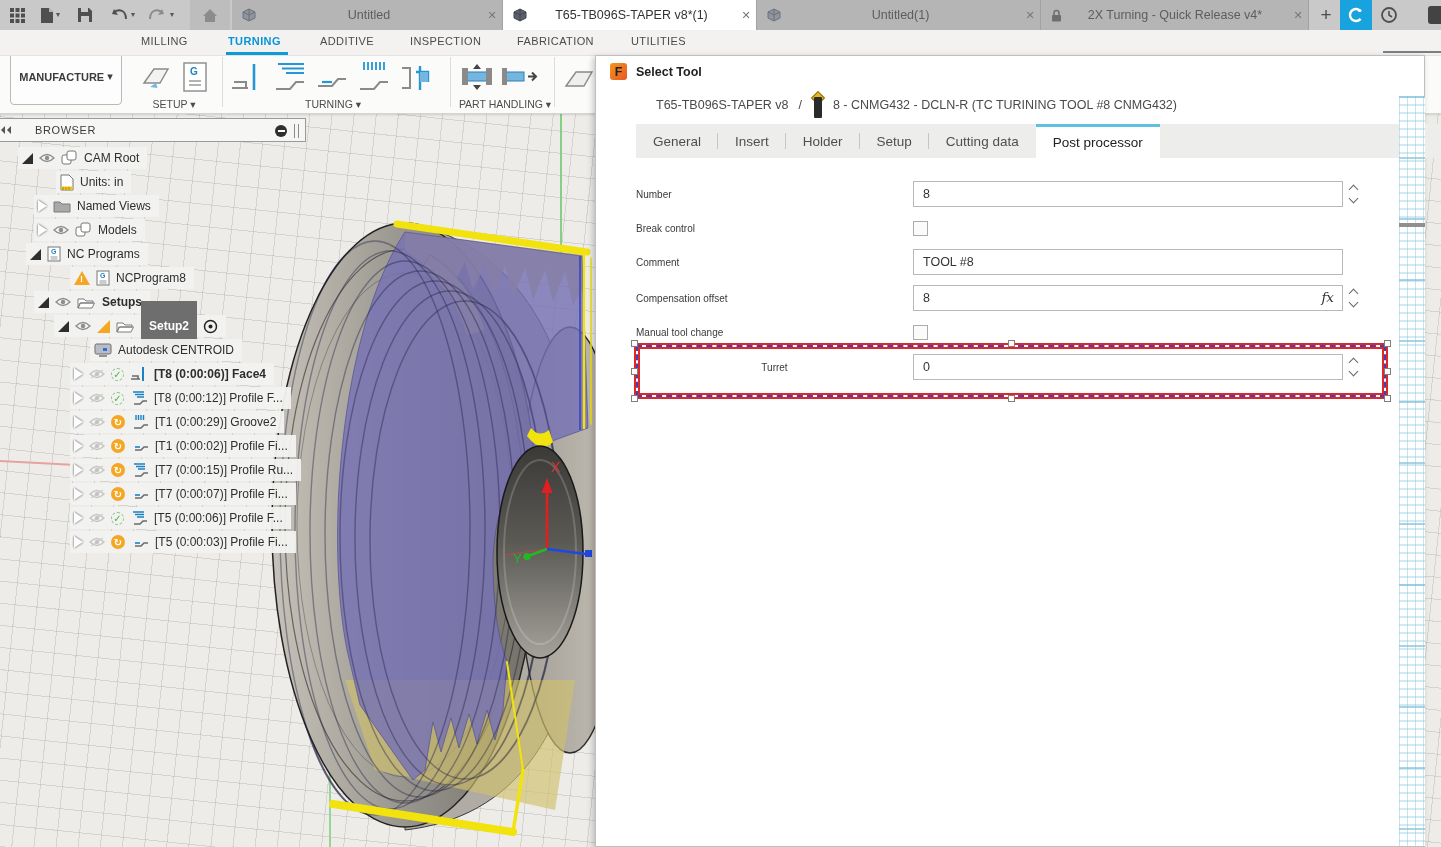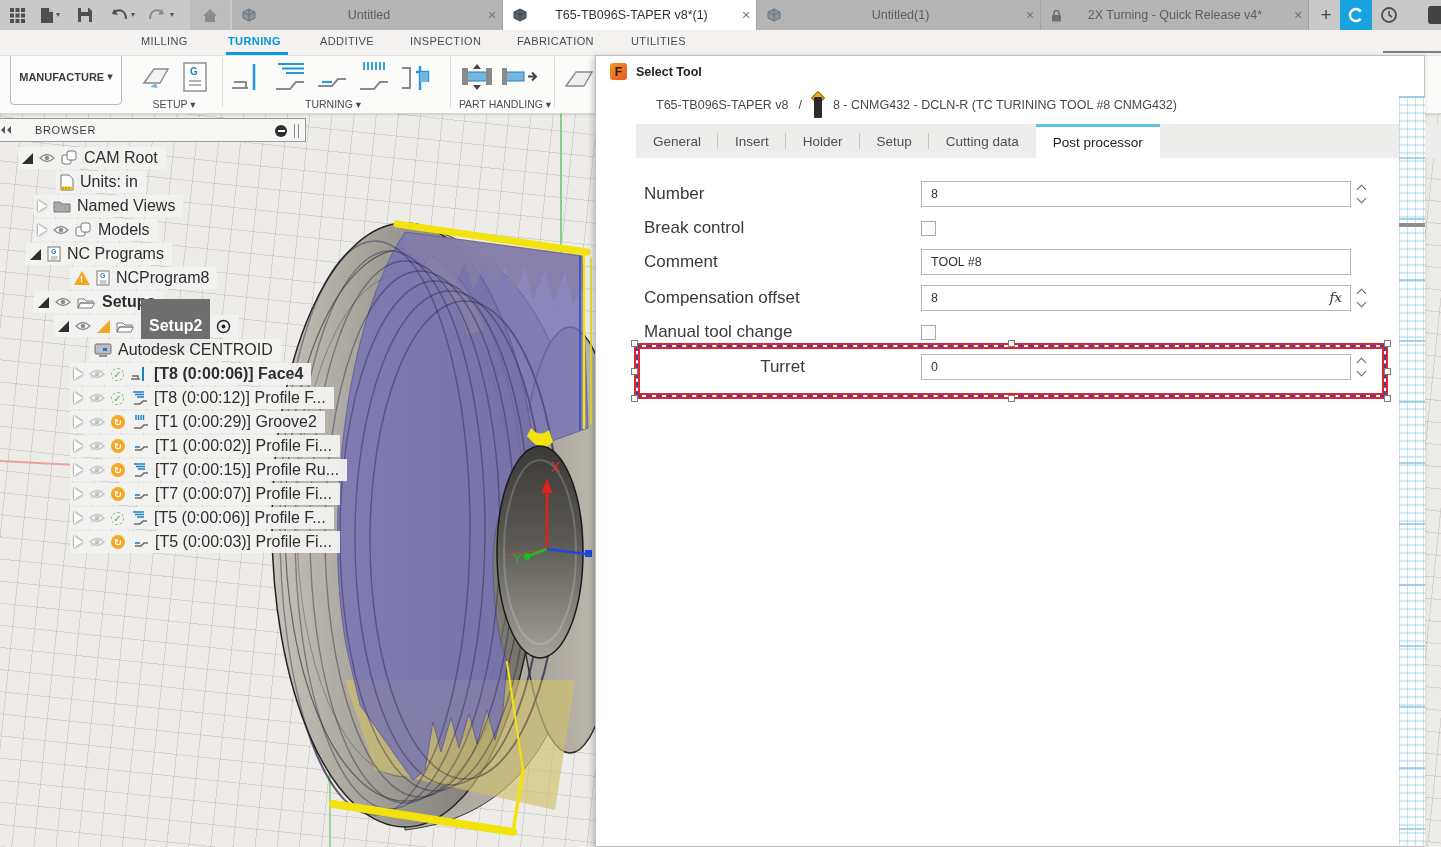--- a/index.html
+++ b/index.html
@@ -45,21 +45,21 @@
   .cline{position:absolute;}
 
   
   #browserhdr{position:absolute;left:0;top:118px;width:306px;height:24px;background:#f6f6f5;border:1px solid #9a9a9a;border-left:none;box-sizing:border-box;display:flex;align-items:center;}
   #browserhdr .btitle{font-size:11px;color:#3c3c3c;letter-spacing:.6px;margin-left:23px;}
   .minuscirc{position:absolute;right:18px;top:6px;width:12px;height:12px;border-radius:50%;background:#2f2f2f;}
   .minuscirc::after{content:"";position:absolute;left:2.5px;top:5px;width:7px;height:2px;background:#fff;}
   .gripper{position:absolute;right:6px;top:5px;width:3px;height:14px;border-left:1.5px solid #8c8c8c;border-right:1.5px solid #8c8c8c;}
   .brow{position:absolute;height:24px;display:flex;align-items:center;}
   .chip{display:inline-flex;align-items:center;gap:6px;height:22px;background:rgba(242,242,241,.95);padding:0 8px 0 4px;}
-  .blabel{font-size:16px;color:#2e2e2e;white-space:nowrap;}
+  .blabel{font-size:12px;color:#2e2e2e;white-space:nowrap;}
   .blabel.bold{font-weight:bold;}
   .sel{background:#6e6e6e;color:#fff;font-weight:bold;padding:18px 8px;}
   .tri-open{width:0;height:0;border-left:11px solid transparent;border-bottom:11px solid #2e2e2e;}
   .tri-closed{width:0;height:0;border-top:6px solid transparent;border-bottom:6px solid transparent;border-left:9px solid #fdfdfd;filter:drop-shadow(0 0 1px #444);}
   .orangetri{width:0;height:0;border-left:13px solid transparent;border-bottom:13px solid #f5a623;}
   .warn{position:relative;width:0;height:0;border-left:8px solid transparent;border-right:8px solid transparent;border-bottom:14px solid #f5a623;}
   .warn i{position:absolute;left:-2px;top:3px;font-style:normal;color:#fff;font-size:9px;font-weight:bold;}
   .stale{width:14px;height:14px;border-radius:50%;background:#f5a623;color:#fff;font-size:10px;font-weight:bold;display:flex;align-items:center;justify-content:center;}
   .okc{width:13px;height:13px;border-radius:50%;border:1.4px dashed #7cc576;color:#4fae45;font-size:10px;font-weight:bold;display:flex;align-items:center;justify-content:center;box-sizing:border-box;}
 
@@ -70,21 +70,21 @@
   .dlg-title span{font-size:12.5px;font-weight:bold;color:#222;}
   .crumb{position:absolute;left:60px;top:36px;display:flex;align-items:center;gap:10px;font-size:12.5px;color:#4a4a4a;white-space:nowrap;}
   .toolico{position:relative;width:11px;height:26px;}
   .toolico .shank{position:absolute;left:2px;top:5px;width:8px;height:21px;background:#2b2b2b;border-radius:1px;}
   .toolico .insert{position:absolute;left:1.5px;top:1px;width:8px;height:8px;background:#e8b41f;border:1px solid #8a6a05;transform:rotate(45deg);}
   .dtabs{position:absolute;left:40px;top:68px;width:812px;height:34px;background:#ededec;display:flex;}
   .dtabs .tb{display:flex;align-items:center;padding:0 17px;font-size:13.5px;color:#4f4f4f;position:relative;}
   .dtabs .tb.sep::after{content:"";position:absolute;right:0;top:9px;width:1px;height:16px;background:#c6c6c6;}
   .dtabs .tb.active{background:#fff;color:#222;border-top:3px solid #5fc0df;padding-top:0;margin-top:0;box-sizing:border-box;}
   .frow{position:absolute;left:40px;width:760px;height:28px;display:flex;align-items:center;}
-  .flabel{font-size:17px;color:#3a3a3a;width:277px;margin-left:8px;}
+  .flabel{font-size:10px;color:#3a3a3a;width:277px;}
   .finput{position:relative;width:430px;height:26px;border:1px solid #b9b9b9;background:#fff;box-sizing:border-box;display:flex;align-items:center;}
   .fival{font-size:12.5px;color:#333;margin-left:9px;}
   .fx{position:absolute;right:8px;top:3px;font-family:"DejaVu Serif",serif;font-style:italic;font-size:13.5px;color:#333;}
   .spinner{margin-left:7px;display:flex;flex-direction:column;gap:4px;}
   .chev{width:6px;height:6px;border-right:1.6px solid #666;border-bottom:1.6px solid #666;}
   .chev.up{transform:rotate(-135deg);}
   .chev.dn{transform:rotate(45deg);margin-top:-2px;}
   .cbx{width:13px;height:13px;border:1px solid #ababab;background:#fbfbfb;}
   
   .hlbox{position:absolute;left:38px;top:287px;width:754px;height:56px;}

